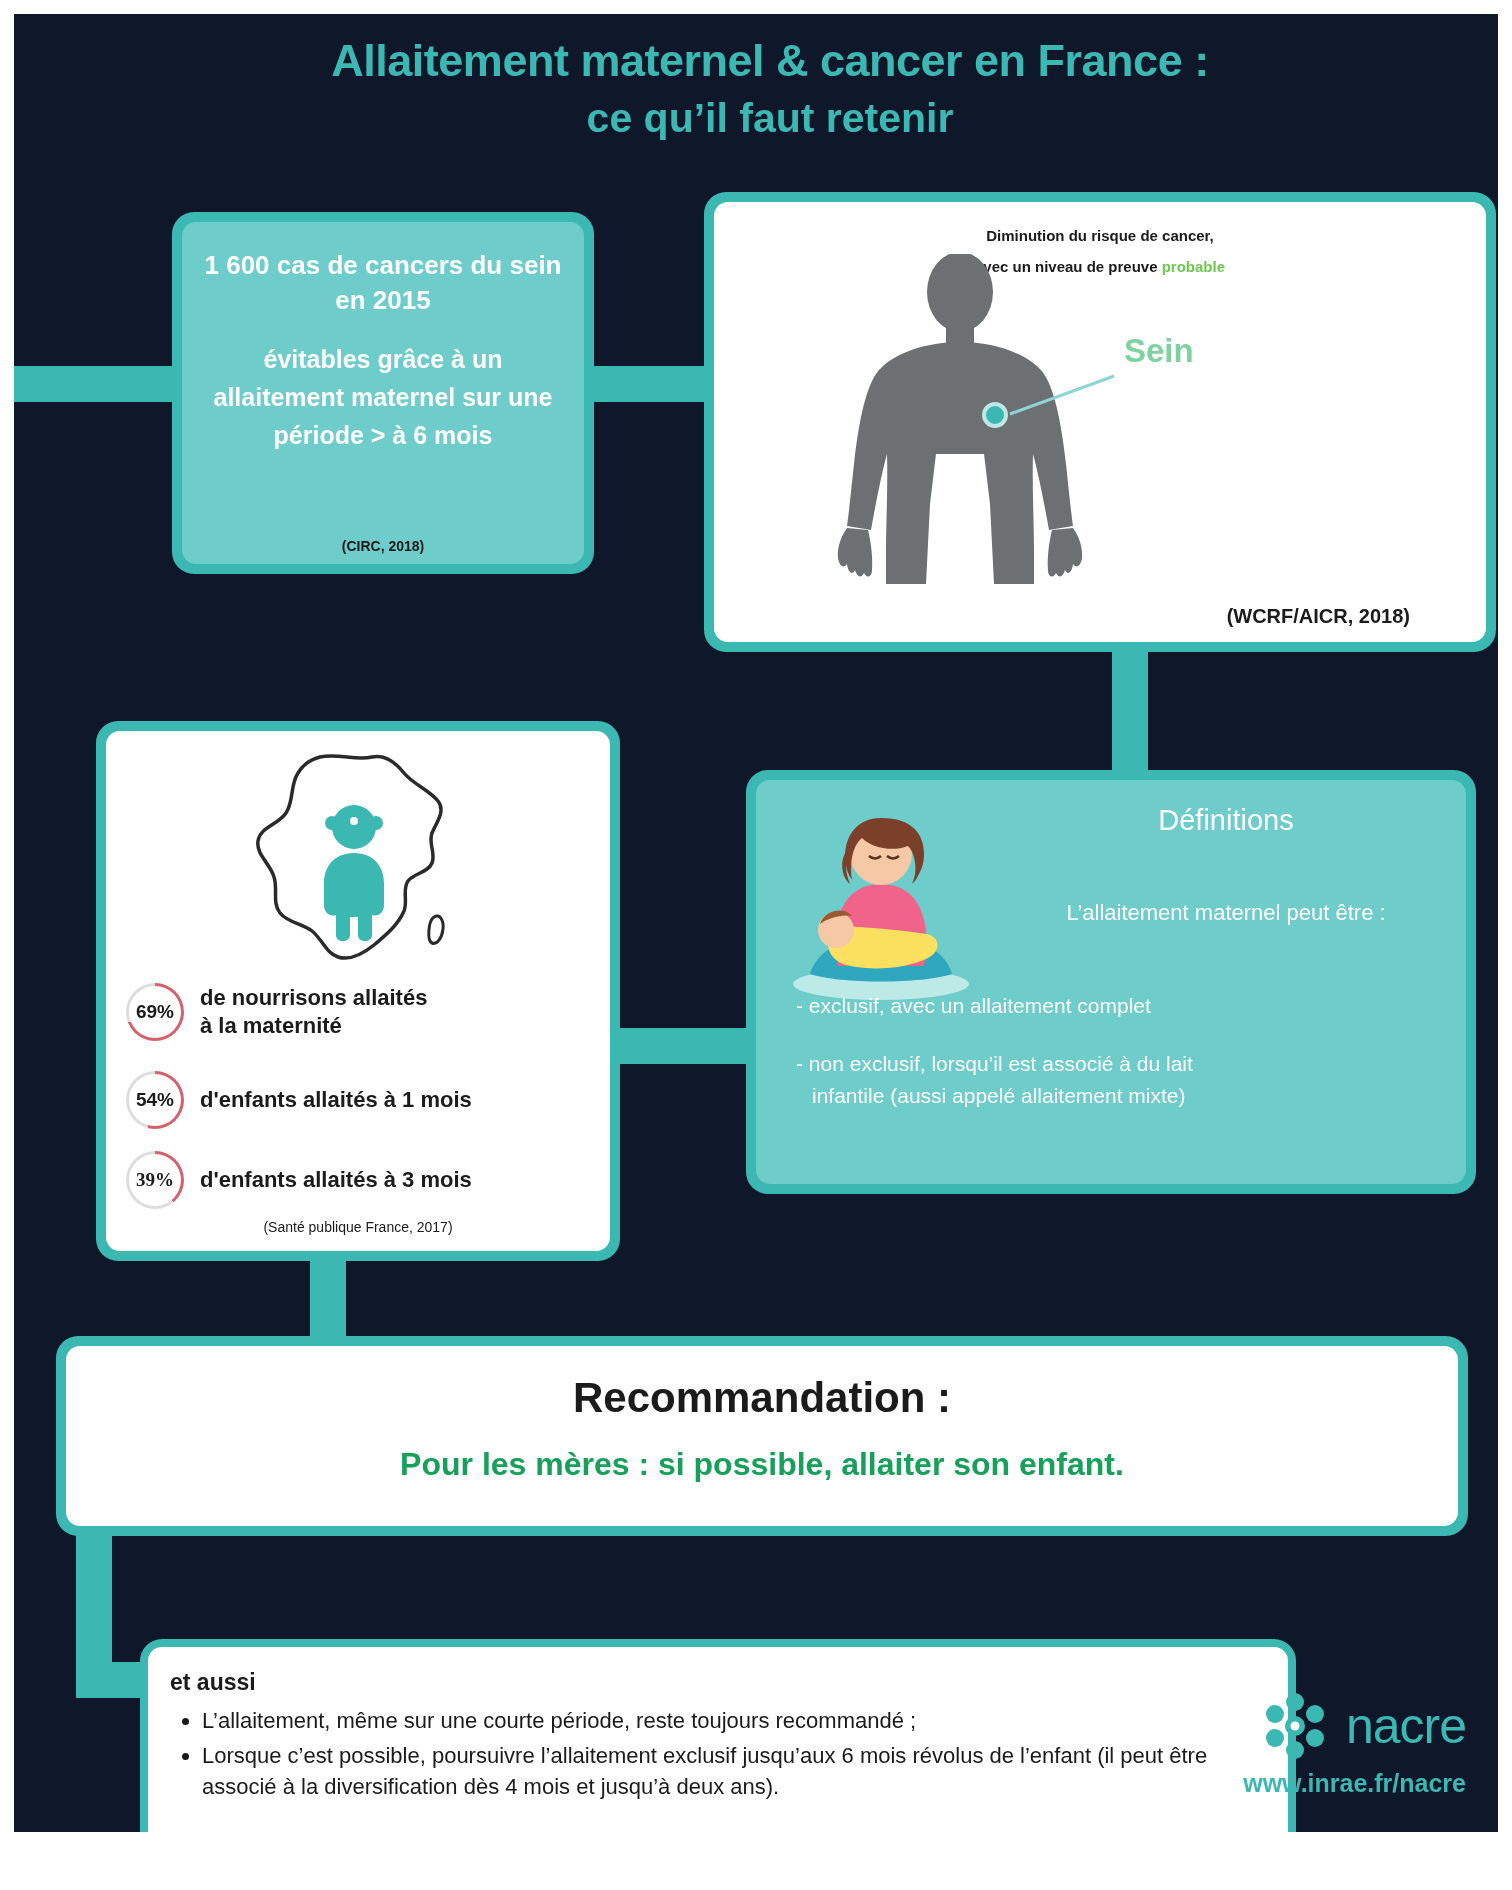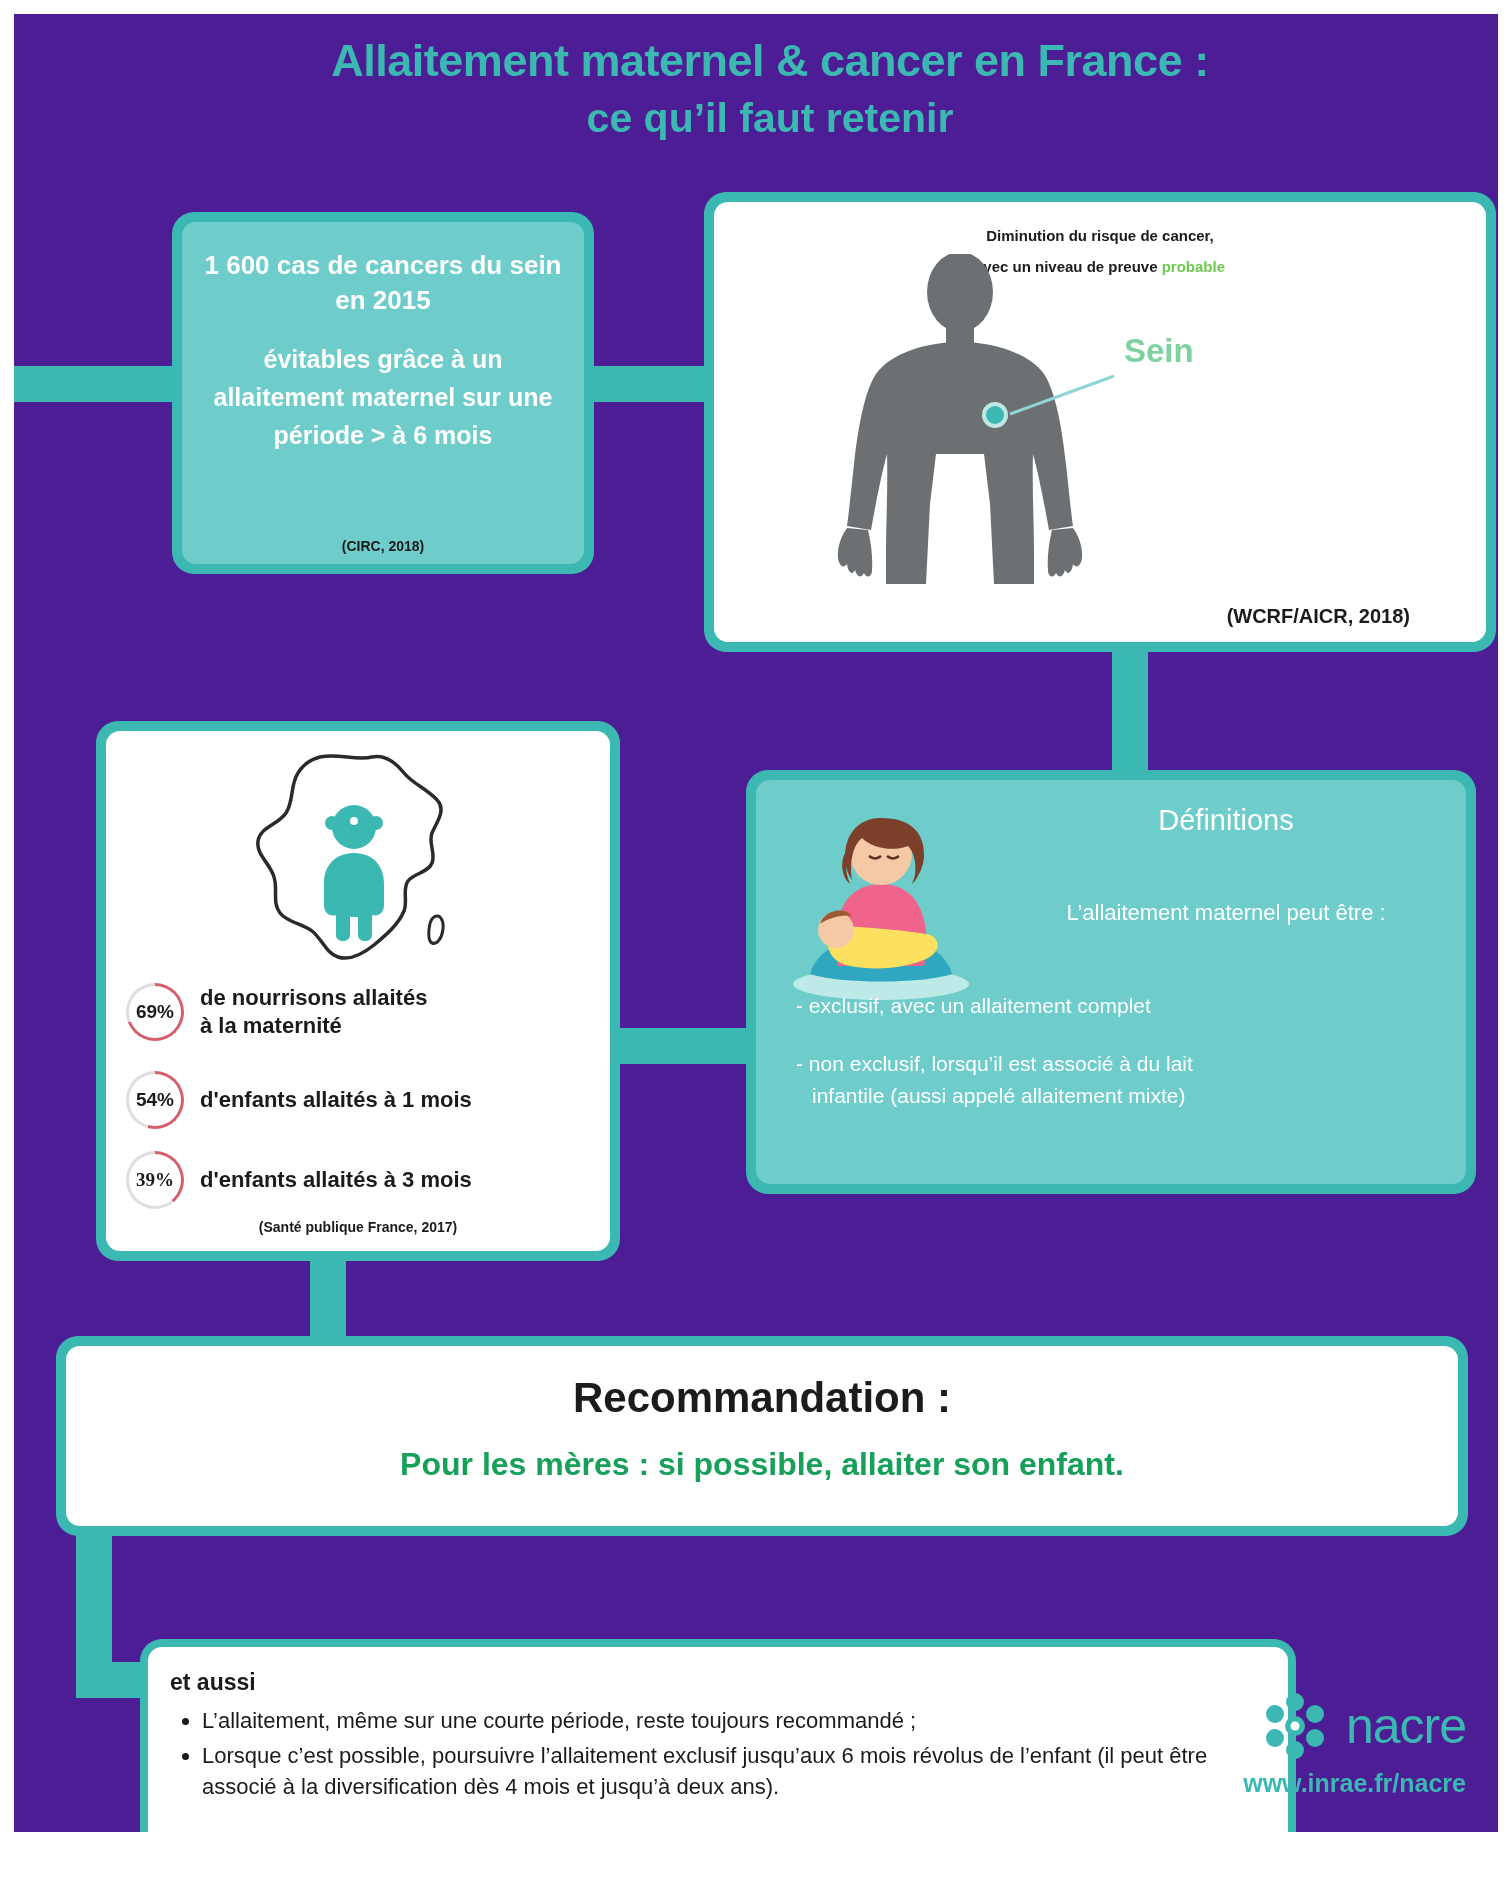--- a/index.html
+++ b/index.html
@@ -6,21 +6,21 @@
   html, body {
     width: 1512px;
     height: 1890px;
     background: #ffffff;
     font-family: "Liberation Sans", sans-serif;
   }
   #page {
     position: relative;
     width: 1512px;
     height: 1846px;
-    background: #4c1d95;
+    background: #0f172a;
     border: 14px solid #ffffff;
     overflow: hidden;
   }
   
   #title-block {
     position: absolute;
     top: 18px; left: 0; width: 1512px;
     text-align: center;
     color: #3cb8b3;
   }
@@ -107,21 +107,21 @@
   }
   .donut .hole {
     width: 52px; height: 52px; border-radius: 50%;
     background: #ffffff;
     display: flex; align-items: center; justify-content: center;
     font-size: 19px; font-weight: bold; color: #1b1b1b;
   }
   .pct-label { font-size: 22px; font-weight: bold; color: #1b1b1b; line-height: 28px; }
   #france-src {
     position: absolute; bottom: 16px; left: 0; width: 100%;
-    text-align: center; font-size: 14px; font-weight: bold; color: #1b1b1b;
+    text-align: center; font-size: 14px; font-weight: normal; color: #1b1b1b;
   }
 
   
   #card-def { top: 756px; left: 732px; width: 730px; height: 424px; }
   #card-def .card-inner { background: #6ecccb; }
   #def-title {
     position: absolute; top: 24px; left: 250px; width: 440px;
     text-align: center; font-size: 29px; color: #ffffff;
   }
   #def-intro {

